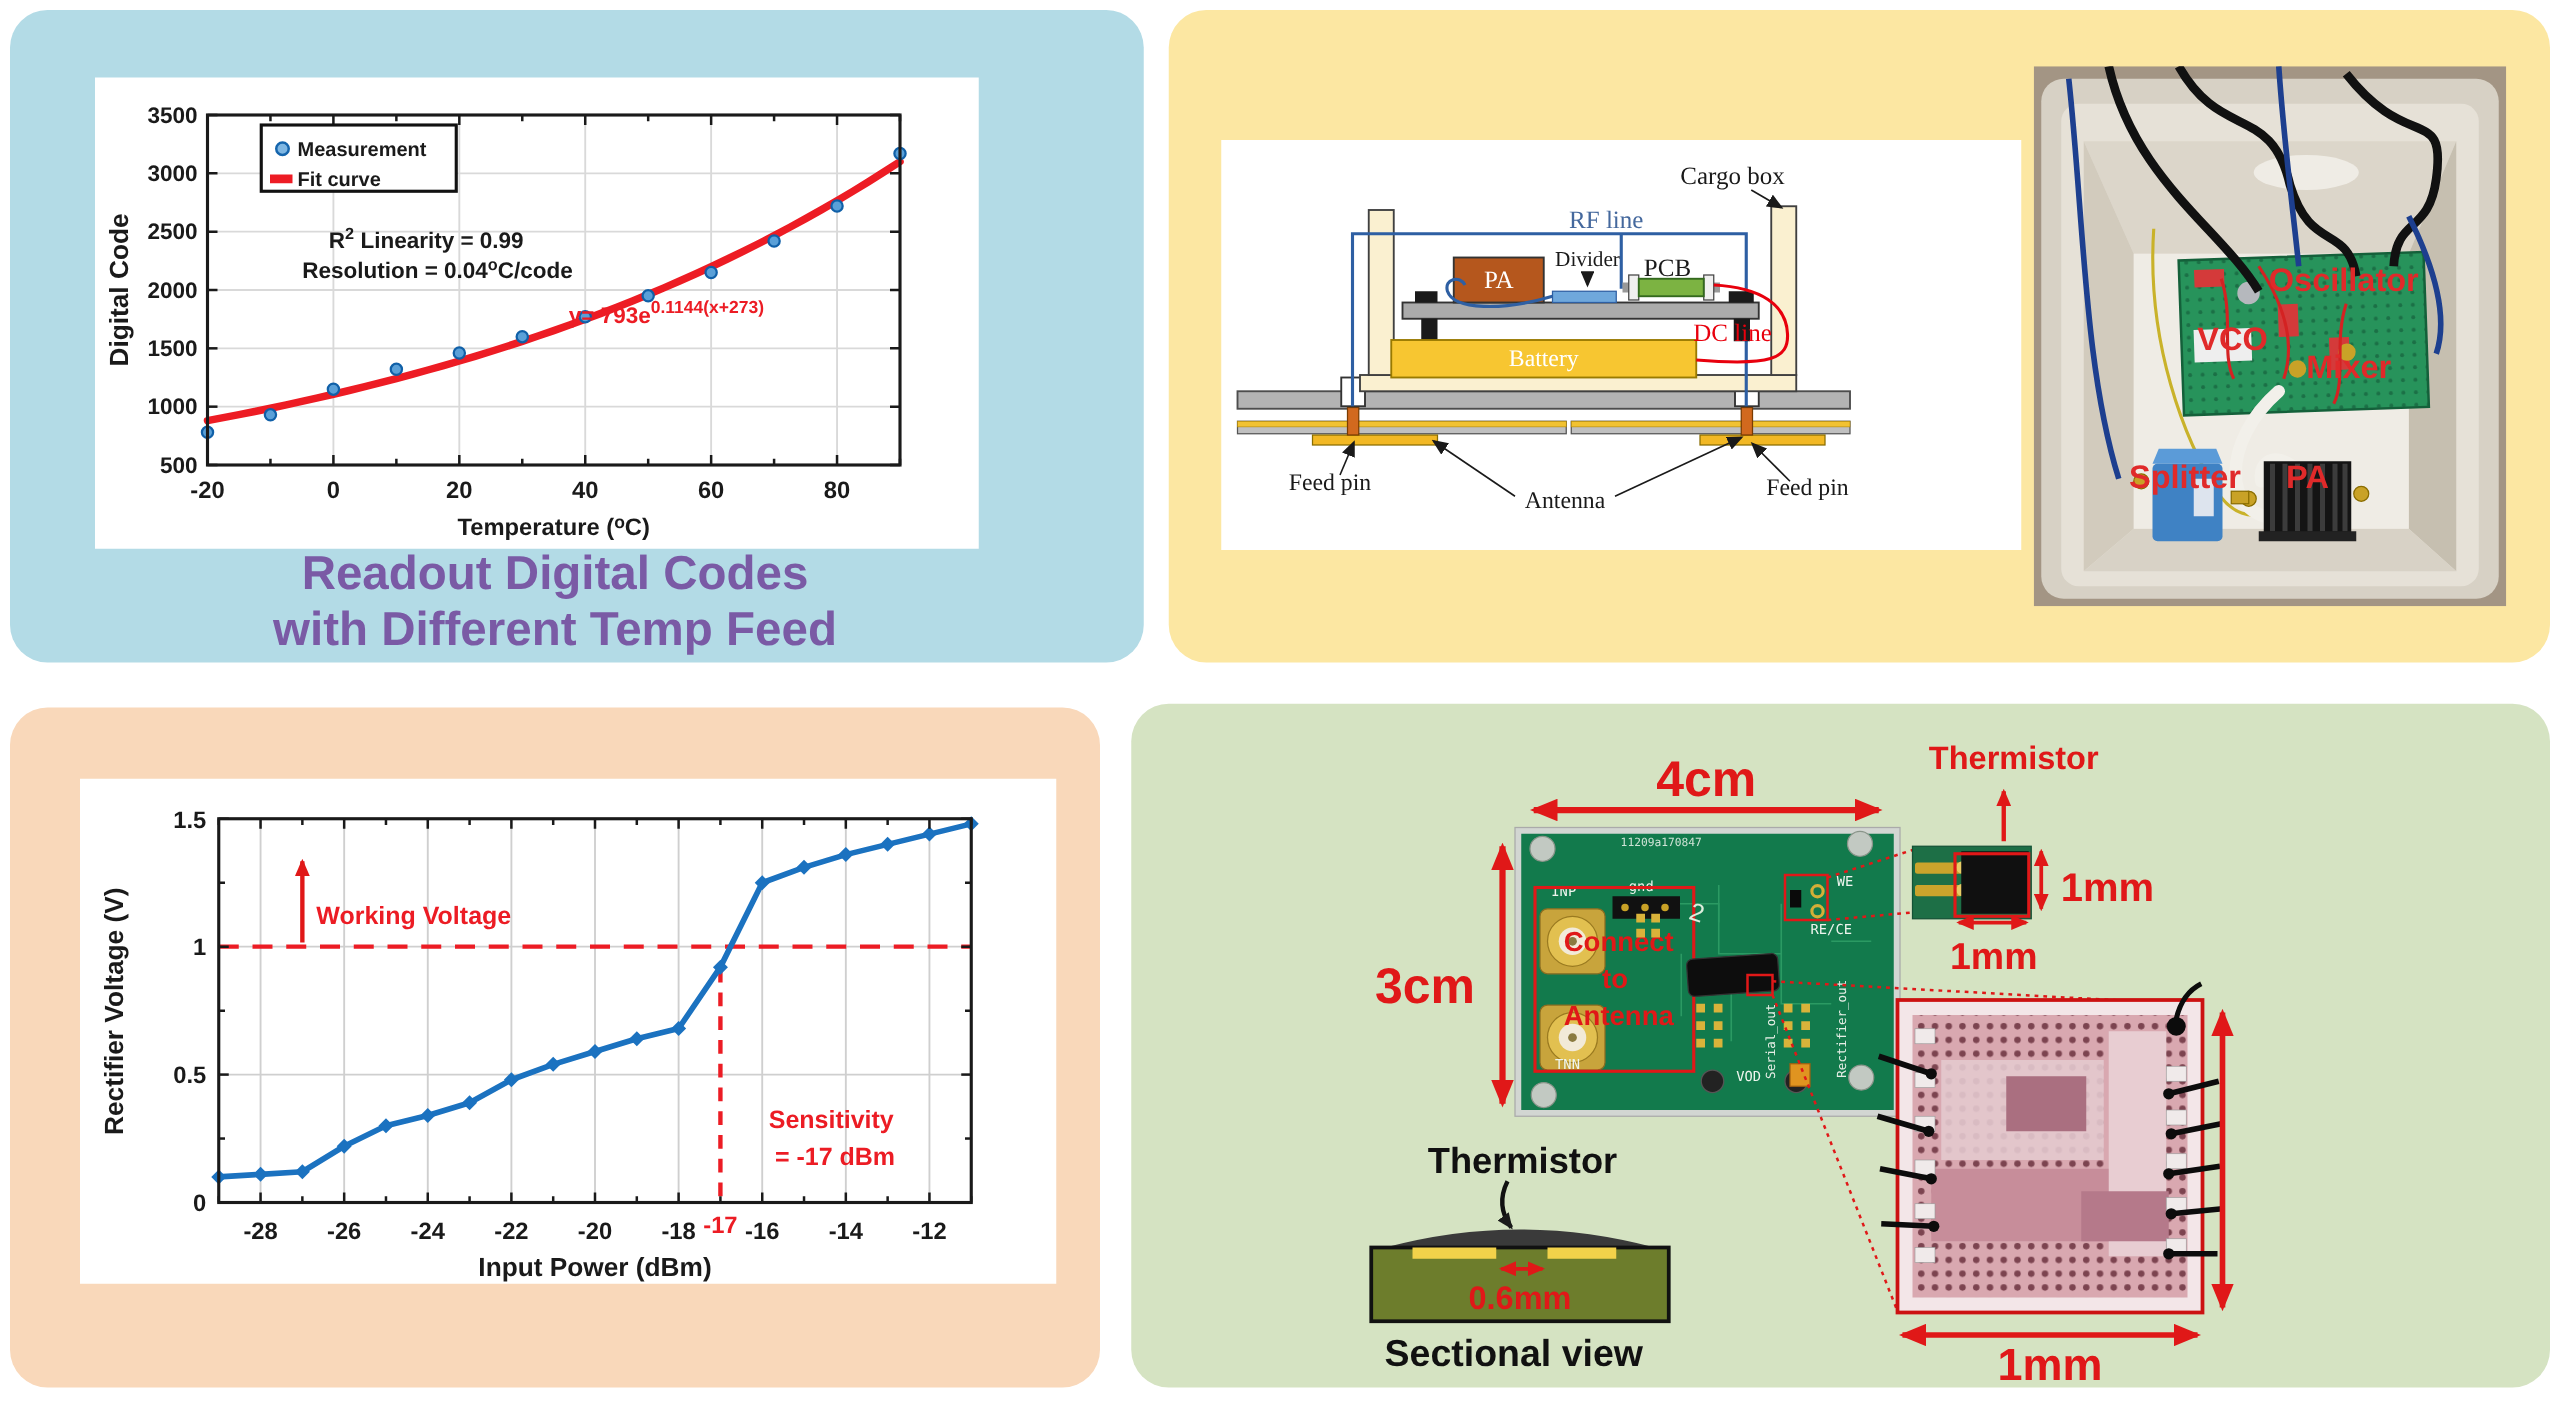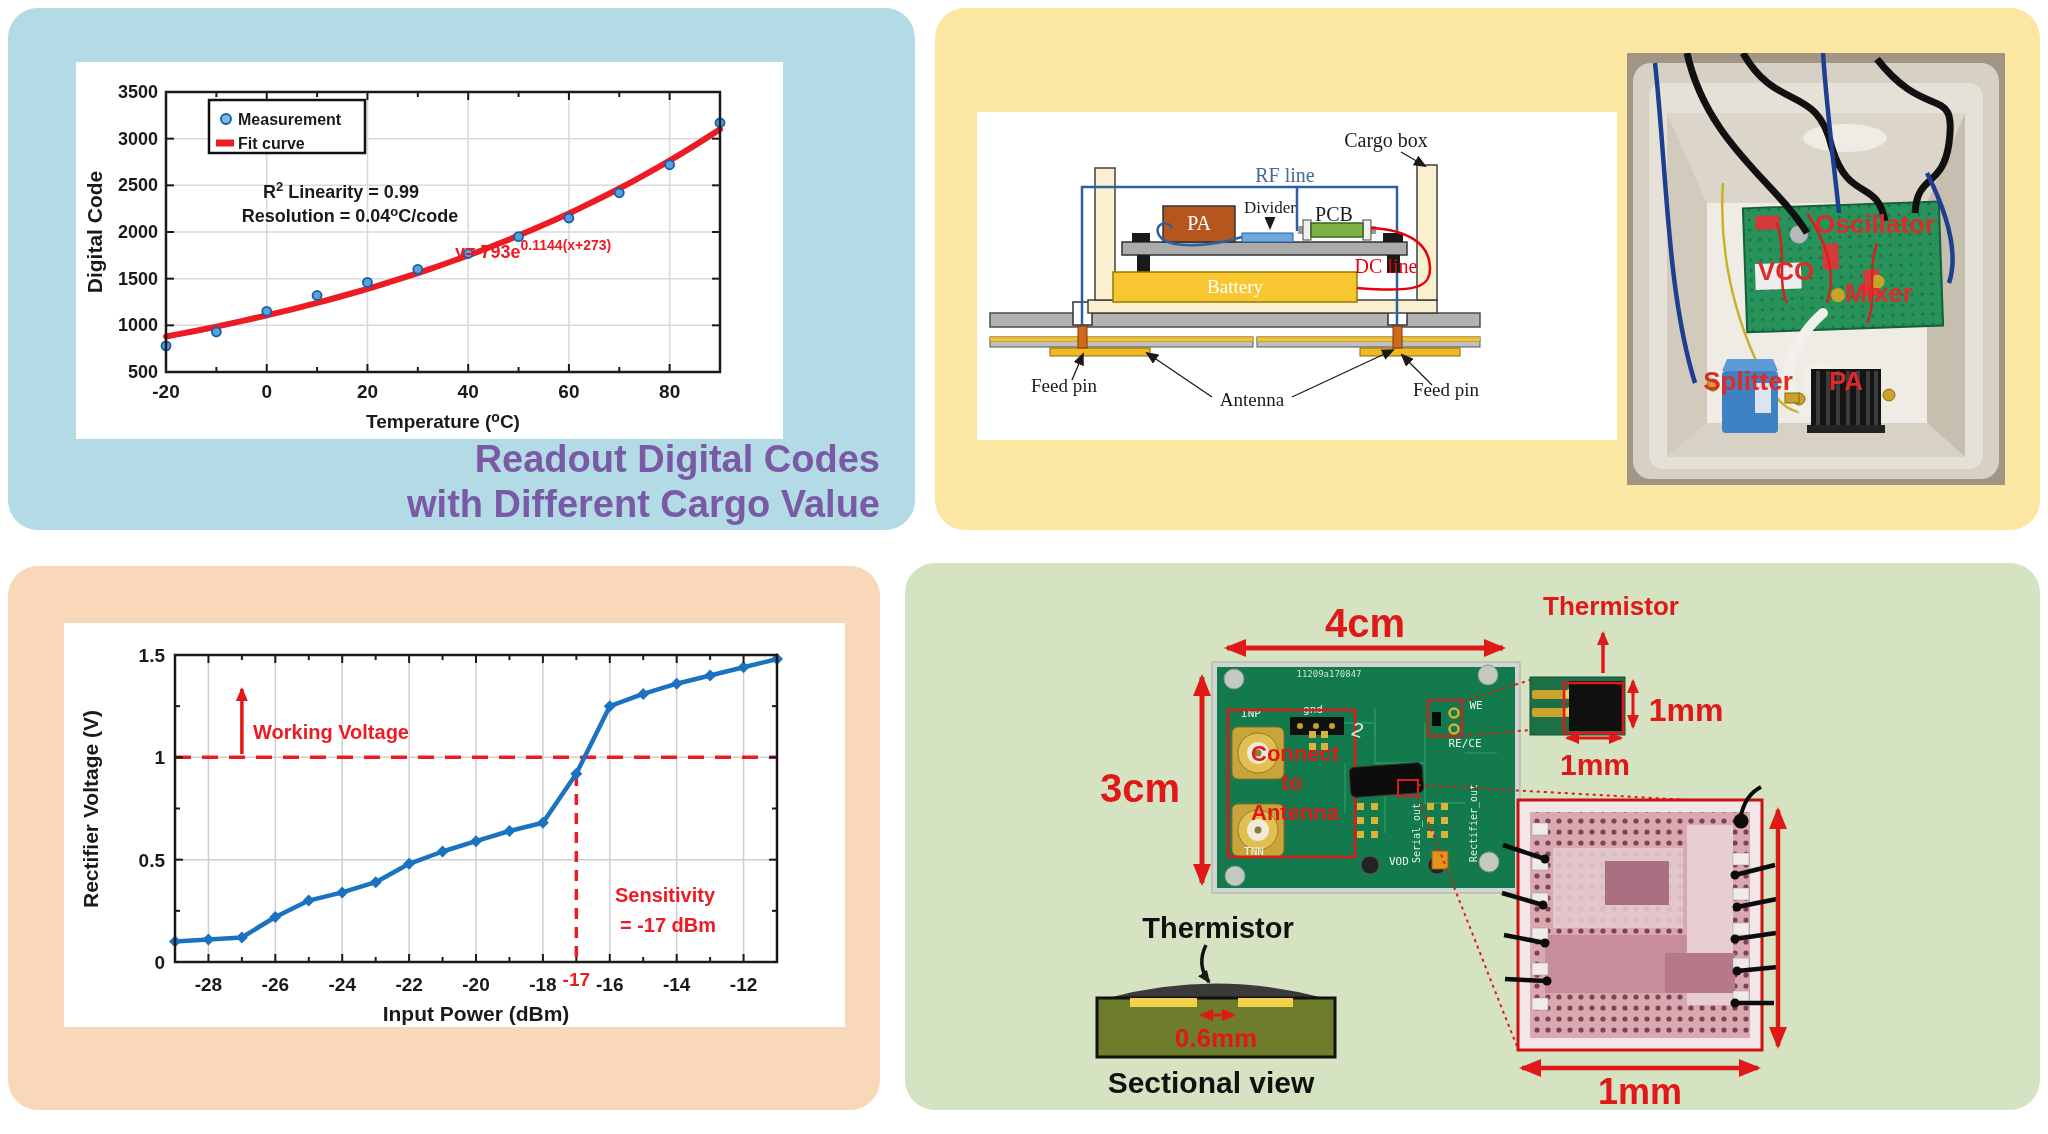--- a/index.html
+++ b/index.html
@@ -10,21 +10,21 @@
   #panel-yellow{left:935px;top:8px;width:1105px;height:522px;background:#fce7a2;}
   #panel-peach{left:8px;top:566px;width:872px;height:544px;background:#f9d8ba;}
   #panel-green{left:905px;top:563px;width:1135px;height:547px;background:#d5e3c2;}
   .whitebox{position:absolute;background:#ffffff;}
   #chart1{position:absolute;left:76px;top:62px;}
   #chart2{position:absolute;left:64px;top:623px;}
   #diagram-box{left:977px;top:112px;width:640px;height:328px;}
   #diagram{position:absolute;left:977px;top:112px;}
   #photo{position:absolute;left:1627px;top:53px;}
   #green-art{position:absolute;left:905px;top:563px;}
-  #blue-caption{position:absolute;left:8px;top:437px;width:872px;text-align:right;
+  #blue-caption{position:absolute;left:8px;top:437px;width:872px;text-align:center;
     color:#7a5aa5;font-weight:bold;font-size:38px;line-height:45px;}
   svg{font-family:"Liberation Sans",sans-serif;}
   .serif{font-family:"Liberation Serif",serif;}
   .mono{font-family:"DejaVu Sans Mono",monospace;}
 </style>
 </head>
 <body>
 
 <div id="page">
 
@@ -149,21 +149,21 @@
         <line x1="140" y1="81" x2="158" y2="81" stroke="#ed1c24" stroke-width="7"></line>
         <text x="162" y="87" font-size="16" fill="#1a1a1a" text-anchor="start" font-weight="bold">Fit curve</text>
       </g>
       <text x="265" y="136" font-size="18" fill="#1a1a1a" text-anchor="middle" font-weight="bold"><tspan>R</tspan><tspan dy="-7" font-size="13">2</tspan><tspan dy="7"> Linearity = 0.99</tspan></text>
       <text x="274" y="160" font-size="18" fill="#1a1a1a" text-anchor="middle" font-weight="bold"><tspan>Resolution = 0.04</tspan><tspan dy="-6" font-size="13">o</tspan><tspan dy="6">C/code</tspan></text>
       <text x="379" y="196" font-size="18" fill="#ec1c24" text-anchor="start" font-weight="bold"><tspan>y= 793e</tspan><tspan dy="-8" font-size="14">0.1144(x+273)</tspan></text>
     </svg>
 
   <div id="blue-caption">
     <div>Readout Digital Codes</div>
-    <div>with Different Cargo Value</div>
+    <div>with Different Temp Feed</div>
   </div>
 
   <div class="whitebox" id="diagram-box"></div>
   <svg id="diagram" width="640" height="328" viewBox="0 0 640 328">
 
     <rect x="13" y="201" width="490" height="14" fill="#b3b3b3" stroke="#4d4d4d" stroke-width="1.5"></rect>
 
     <g>
       <rect x="13" y="225" width="263" height="10" fill="#c0c0c0" stroke="#555" stroke-width="1"></rect>
       <rect x="13" y="225" width="263" height="4.5" fill="#f2c231" stroke="#b58900" stroke-width="0.5"></rect>

